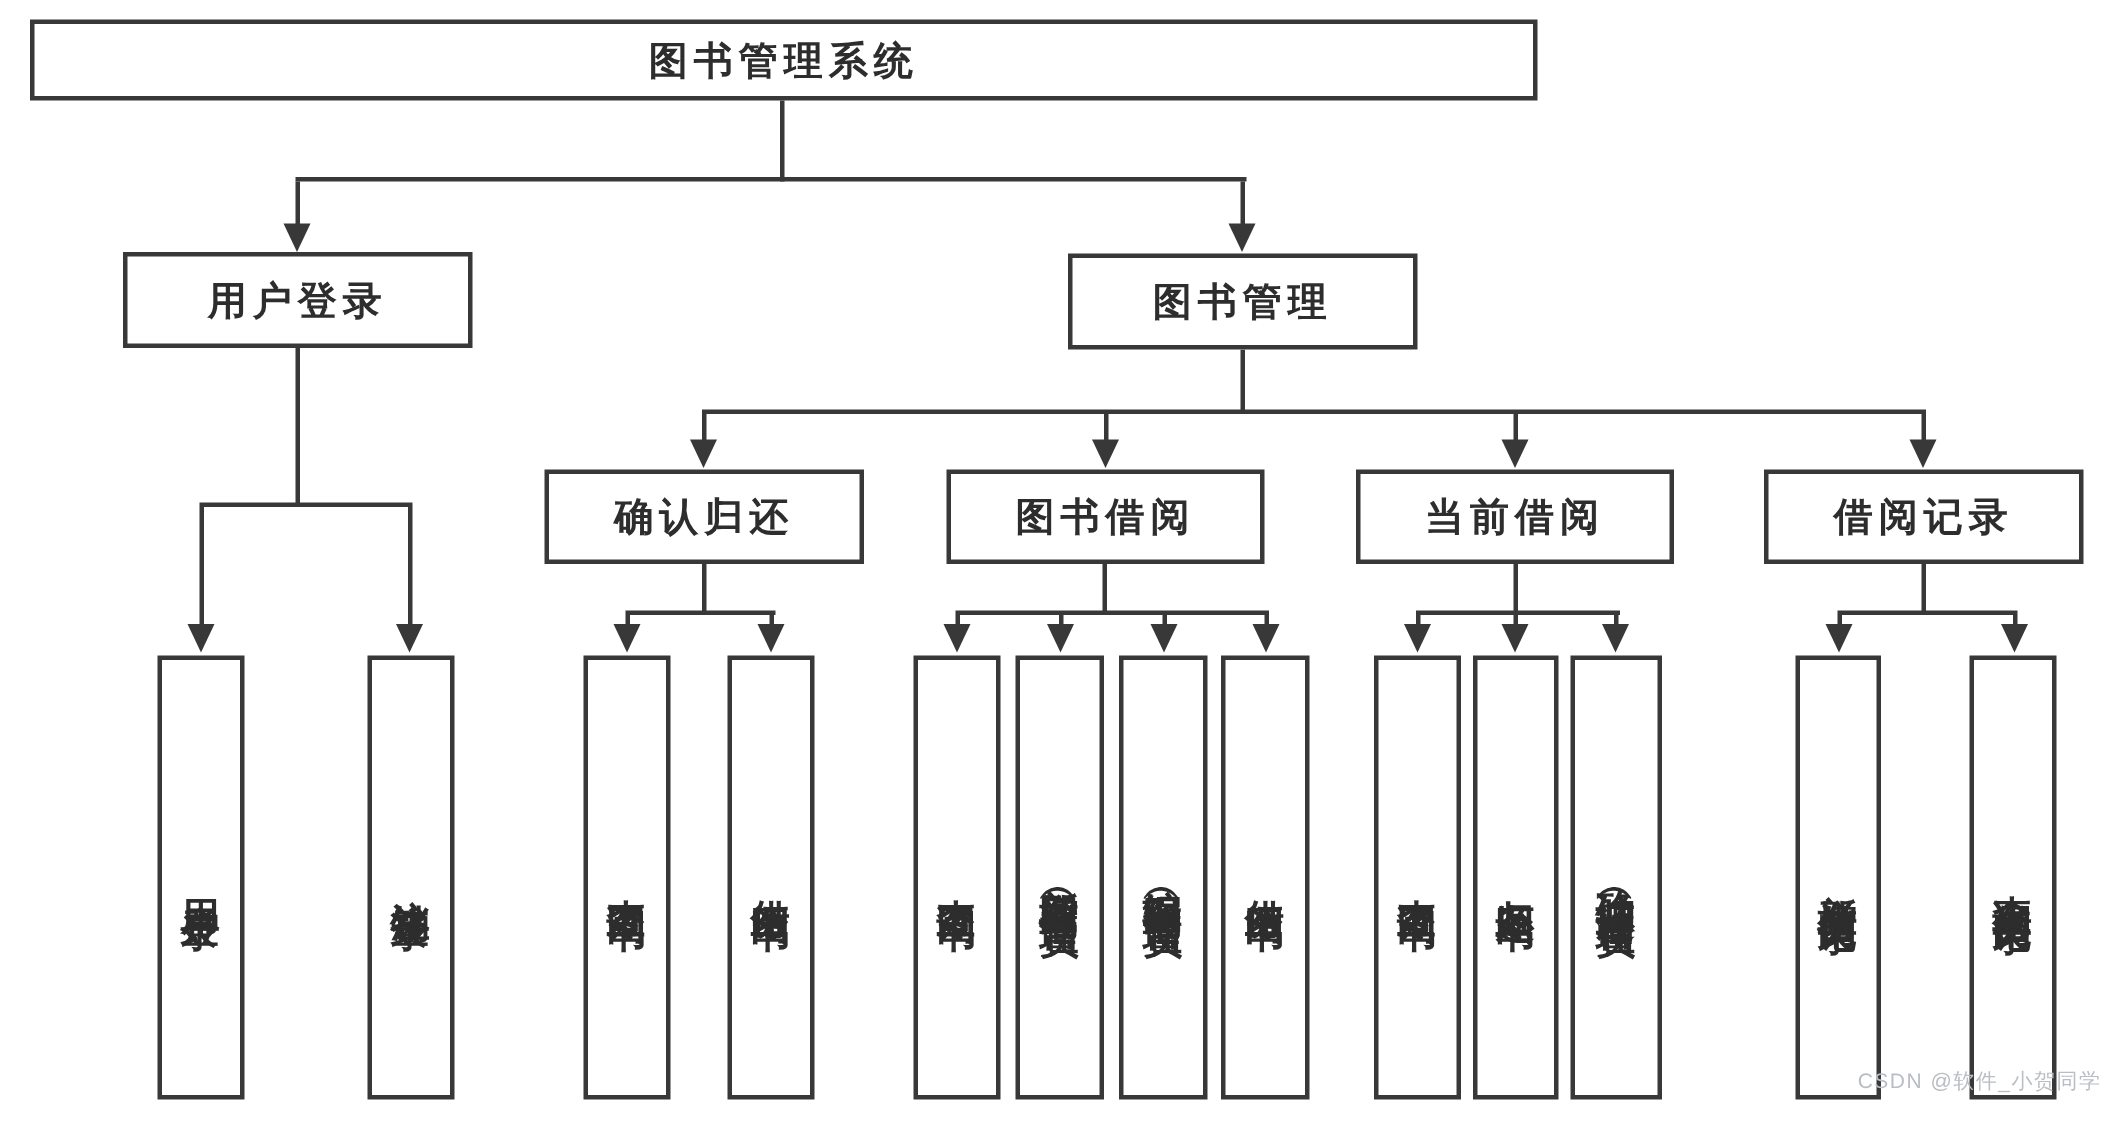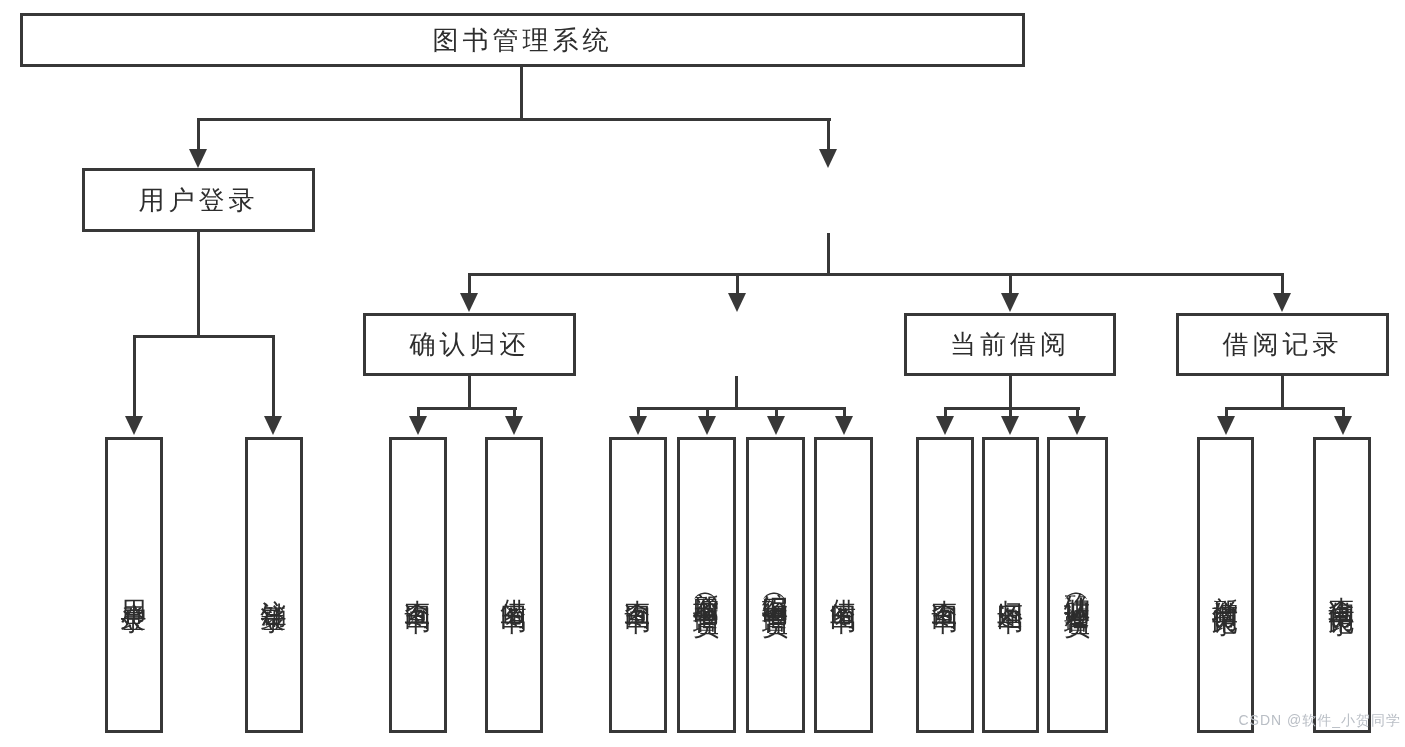--- a/index.html
+++ b/index.html
@@ -19,20 +19,21 @@
   .box{
     position:absolute;
     box-sizing:border-box;
     background:#fff;
     border:3px solid var(--line);
     display:flex;align-items:center;justify-content:center;
     font-size:26px;
     letter-spacing:4px;
     color:var(--text);
     z-index:2;
+    font-weight:bold;
   }
   .leaf .vtext{
     writing-mode:vertical-rl;
     text-orientation:mixed;
     letter-spacing:3px;
     line-height:1;
     white-space:nowrap;
   }
   .hline,.vline{
     position:absolute;
@@ -71,20 +72,23 @@
   <div class="vline" style="left:520px;top:66px;height:55px"></div>
   <div class="hline" style="left:197px;top:118px;width:634px"></div>
   <div class="vline" style="left:197px;top:121px;height:31px"></div>
   <div class="arrow" style="left:189px;top:149px"></div>
   <div class="vline" style="left:827px;top:121px;height:31px"></div>
   <div class="arrow" style="left:819px;top:149px"></div>
 
   <div class="box" style="left:82px;top:168px;width:233px;height:64px">
     <span>用户登录</span>
   </div>
+  <div class="box" style="left:712px;top:169px;width:233px;height:64px">
+    <span>图书管理</span>
+  </div>
 
   <div class="vline" style="left:197px;top:232px;height:106px"></div>
   <div class="hline" style="left:133px;top:335px;width:142px"></div>
   <div class="vline" style="left:133px;top:338px;height:80px"></div>
   <div class="arrow" style="left:125px;top:416px"></div>
   <div class="vline" style="left:272px;top:338px;height:80px"></div>
   <div class="arrow" style="left:264px;top:416px"></div>
 
   <div class="vline" style="left:827px;top:233px;height:43px"></div>
   <div class="hline" style="left:468px;top:273px;width:816px"></div>
@@ -92,20 +96,23 @@
   <div class="arrow" style="left:460px;top:293px"></div>
   <div class="vline" style="left:736px;top:276px;height:19px"></div>
   <div class="arrow" style="left:728px;top:293px"></div>
   <div class="vline" style="left:1009px;top:276px;height:19px"></div>
   <div class="arrow" style="left:1001px;top:293px"></div>
   <div class="vline" style="left:1281px;top:276px;height:19px"></div>
   <div class="arrow" style="left:1273px;top:293px"></div>
 
   <div class="box" style="left:363px;top:313px;width:213px;height:63px">
     <span>确认归还</span>
+  </div>
+  <div class="box" style="left:631px;top:313px;width:212px;height:63px">
+    <span>图书借阅</span>
   </div>
   <div class="box" style="left:904px;top:313px;width:212px;height:63px">
     <span>当前借阅</span>
   </div>
   <div class="box" style="left:1176px;top:313px;width:213px;height:63px">
     <span>借阅记录</span>
   </div>
 
   <div class="vline" style="left:468px;top:376px;height:34px"></div>
   <div class="hline" style="left:417px;top:407px;width:100px"></div>

